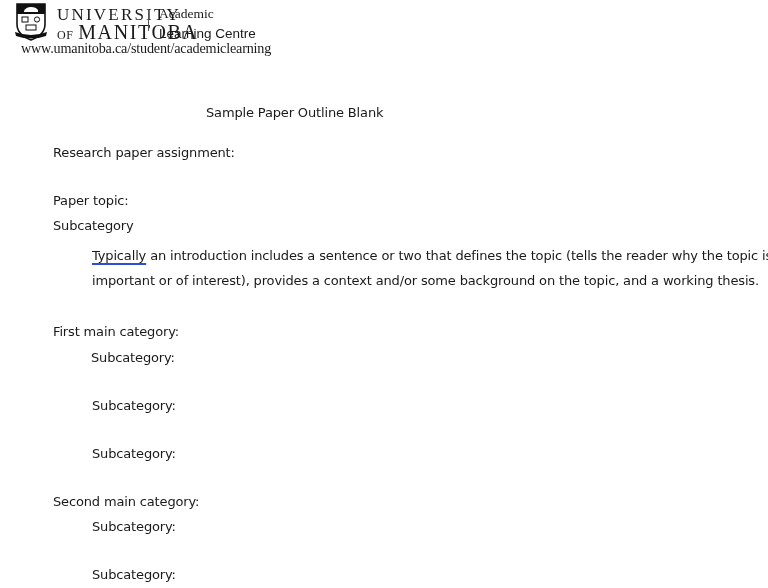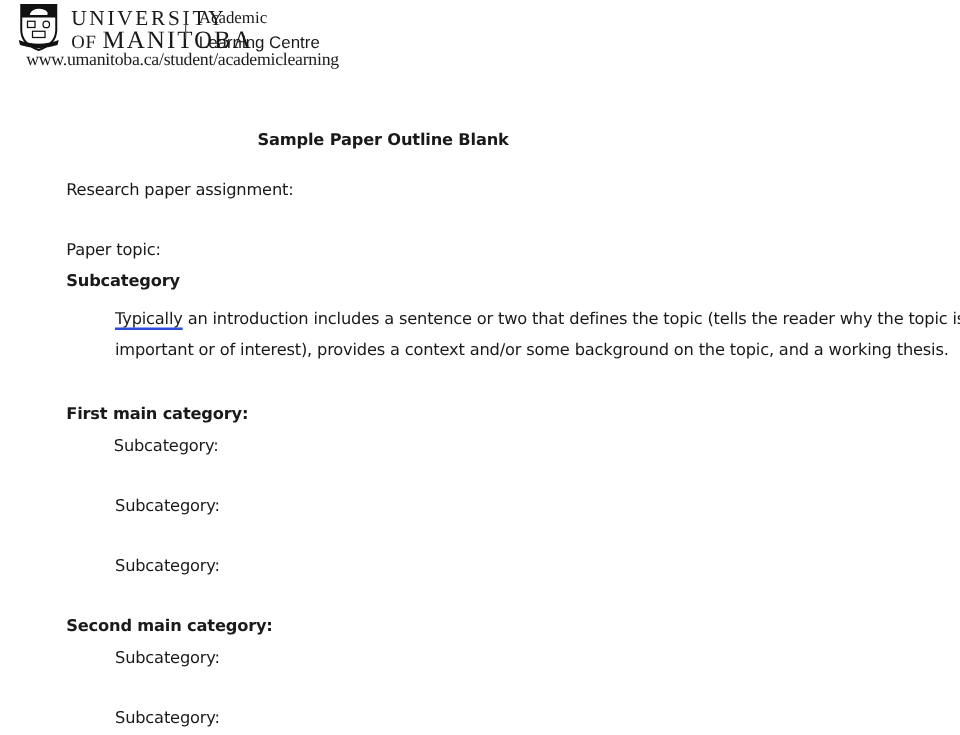--- a/index.html
+++ b/index.html
@@ -7,28 +7,28 @@
       width: 768px; height: 588px; overflow: hidden;
       background: #ffffff; position: relative;
       font-family: "DejaVu Sans", "Liberation Sans", sans-serif;
       color: #111111;
     }
     .abs { position: absolute; white-space: nowrap; }
     .crest { left: 14px; top: 2px; width: 34px; height: 40px; }
     .uni1 { left: 57px; top: 5px; font-family: "Liberation Serif", serif; font-size: 14px; letter-spacing: 2.2px; color: #1a1a1a; }
     .uni1 .cap { font-size: 17px; }
     .uni2 { left: 57px; top: 21px; font-family: "Liberation Serif", serif; font-size: 13px; letter-spacing: 1.6px; color: #1a1a1a; }
-    .uni2 .of { font-size: 15px; letter-spacing: 0.5px; }
+    .uni2 .of { font-size: 12px; letter-spacing: 0.5px; }
     .uni2 .cap { font-size: 20px; }
     .vbar { left: 148px; top: 9px; width: 1px; height: 22px; background: #555; }
     .alc1 { left: 159px; top: 6px; font-family: "Liberation Serif", serif; font-size: 13.5px; color: #1a1a1a; }
     .alc2 { left: 159px; top: 26px; font-family: Liberation Sans, sans-serif; font-size: 13.5px; color: #1a1a1a; }
     .url { left: 21px; top: 40px; font-family: Liberation Serif, serif; font-size: 14.2px; color: #1a1a1a; letter-spacing: -0.2px; }
     .doc-text { font-family: "DejaVu Sans", sans-serif; font-size: 13px; color: #1a1a1a; letter-spacing: -0.15px; }
-    .bold { font-weight: bold; text-align: right; }
+    .bold { font-weight: normal; text-align: right; }
     .title { left: 206px; top: 105px; font-size: 13px; }
     .spell { text-decoration: underline; text-decoration-color: #2b4fd8; text-decoration-thickness: 1.5px; text-underline-offset: 3px; }
   </style>
 </head>
 <body>
 
 <div class="abs crest">
   <svg width="34" height="40" viewBox="0 0 34 40">
     <path d="M3 2 H31 V22 Q31 33 17 38 Q3 33 3 22 Z" fill="#fff" stroke="#111" stroke-width="1.6"></path>
     <path d="M3 2 H31 V12 H3 Z" fill="#111"></path>

